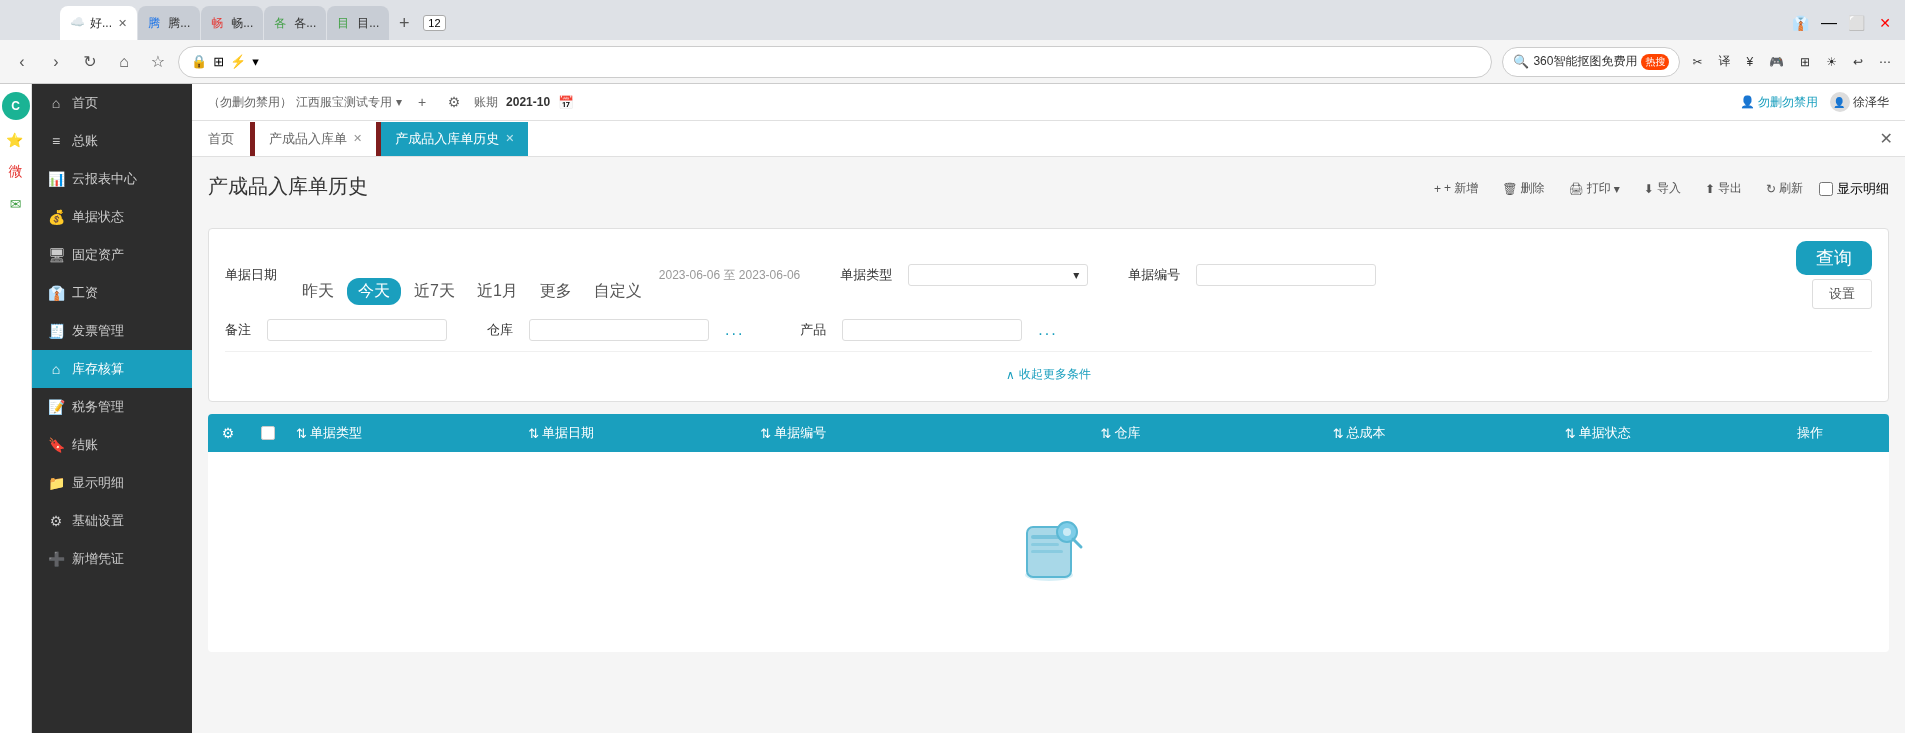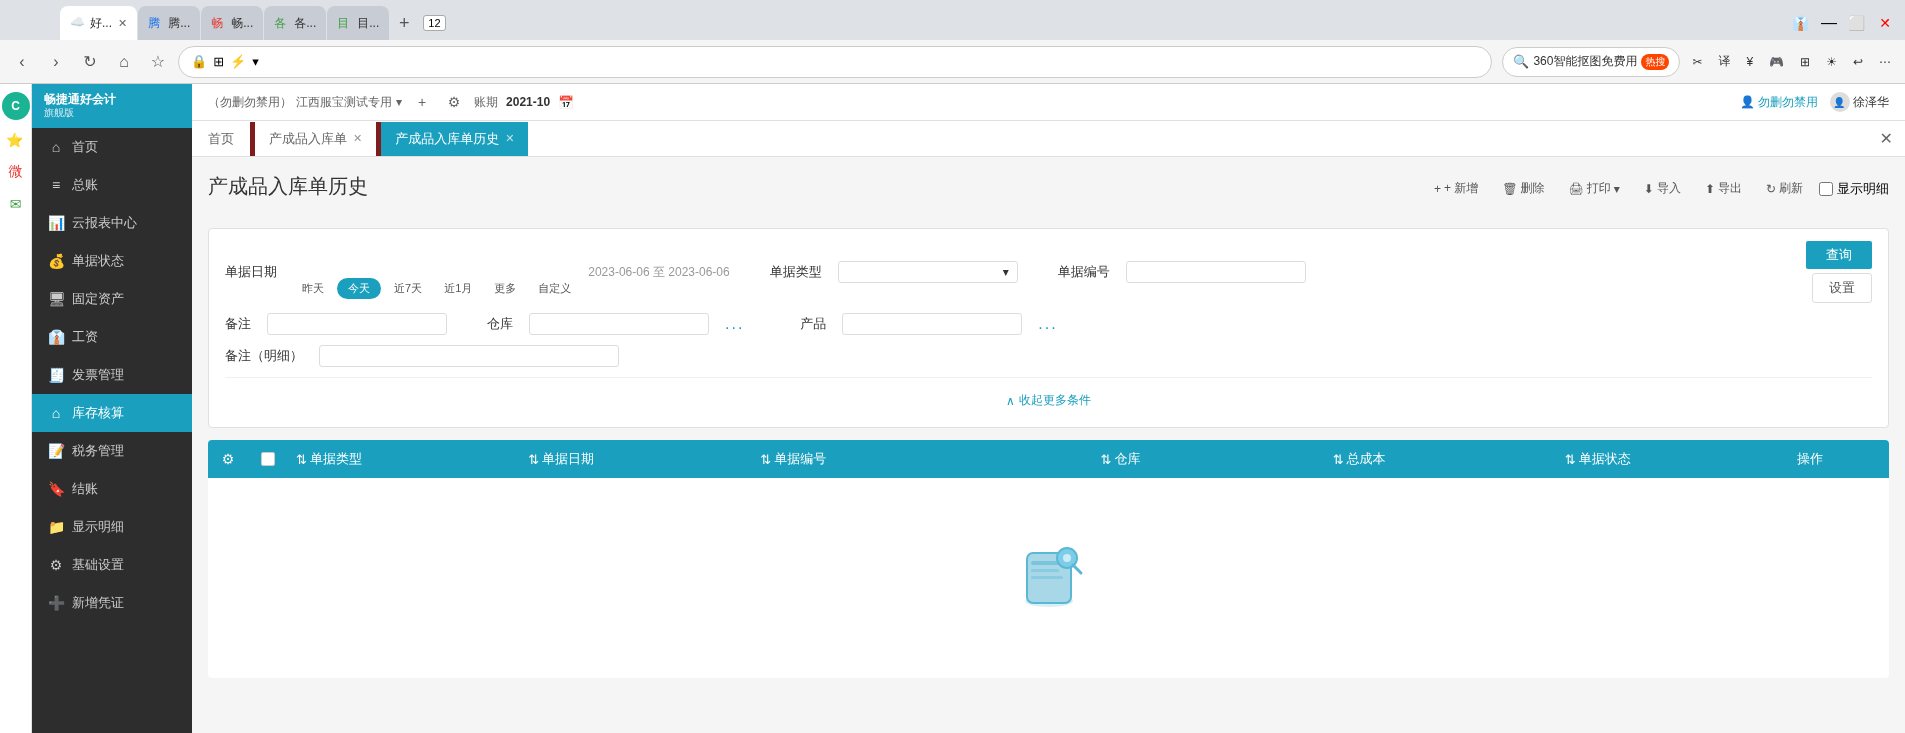--- a/index.html
+++ b/index.html
@@ -72,30 +72,30 @@
     
     .toolbar { display: flex; align-items: center; gap: 8px; margin-bottom: 12px; flex-wrap: wrap; }
     .toolbar-btn { display: flex; align-items: center; gap: 3px; padding: 4px 8px; font-size: 12px; color: #555; cursor: pointer; border-radius: 3px; }
 
     
     .filter-area { background: #fff; border: 1px solid #e0e0e0; border-radius: 4px; padding: 12px 16px; margin-bottom: 12px; }
     .filter-row { display: flex; align-items: center; gap: 16px; margin-bottom: 10px; }
     .filter-row:last-child { margin-bottom: 0; }
     .filter-label { font-size: 13px; color: #333; white-space: nowrap; }
     .filter-date-btns { display: flex; align-items: center; gap: 4px; }
-    .date-btn { padding: 2px 8px; font-size: 11px; color: #555; cursor: pointer; border-radius: 3px; border: 1px solid transparent; margin-top: 32px; }
+    .date-btn { padding: 2px 8px; font-size: 16px; color: #555; cursor: pointer; border-radius: 3px; border: 1px solid transparent; margin-top: 32px; }
     .date-btn.active { background: #1a9fbe; color: white; border-radius: 12px; padding: 2px 10px; }
     .date-range { font-size: 12px; color: #999; margin-left: 4px; }
     .filter-select { display: flex; align-items: center; border: 1px solid #ddd; border-radius: 3px; padding: 3px 8px; min-width: 180px; font-size: 12px; color: #333; cursor: pointer; background: #fff; gap: 4px; }
     .filter-input { border: 1px solid #ddd; border-radius: 3px; padding: 3px 8px; min-width: 180px; font-size: 12px; color: #333; outline: none; }
     .filter-dots { color: #1a9fbe; cursor: pointer; font-size: 16px; letter-spacing: 2px; }
     .collapse-btn { display: flex; align-items: center; justify-content: center; gap: 4px; color: #1a9fbe; font-size: 12px; cursor: pointer; margin-top: 8px; }
 
     
-    .query-btn { background: #1a9fbe; color: white; border: none; padding: 5px 20px; border-radius: 2px; font-size: 13px; cursor: pointer; }
+    .query-btn { background: #1a9fbe; color: white; border: none; padding: 5px 20px; border-radius: 10px; font-size: 18px; cursor: pointer; }
     .setting-btn { background: white; color: #555; border: 1px solid #ddd; padding: 5px 16px; border-radius: 3px; font-size: 13px; cursor: pointer; }
     .query-area { display: flex; flex-direction: column; gap: 4px; align-items: flex-end; }
 
     
     .data-table { background: #fff; border-radius: 4px; overflow: hidden; }
     .table-header { background: #1a9fbe; display: flex; align-items: center; color: white; font-size: 13px; }
     .th-cell { padding: 10px 8px; display: flex; align-items: center; gap: 3px; cursor: pointer; user-select: none; white-space: nowrap; }
     .th-gear { width: 40px; justify-content: center; }
     .th-check { width: 40px; justify-content: center; }
     .th-type { flex: 1; min-width: 120px; }
@@ -187,26 +187,20 @@
 <div class="app-container">
 
   <div class="icon-bar">
     <div class="icon-bar-item" style="background:#1ab394; color:white; font-size:12px; font-weight:bold; width:28px;height:28px;border-radius:50%;">C</div>
     <div class="icon-bar-item" style="color:#1ab394;">⭐</div>
     <div class="icon-bar-item" style="color:#e53935;">微</div>
     <div class="icon-bar-item" style="color:#43a047;">✉</div>
   </div>
 
   <div class="sidebar">
-    <div class="sidebar-header">
-      <div>
-        <div class="sidebar-logo">畅捷通好会计</div>
-        <div class="sidebar-subtitle">旗舰版</div>
-      </div>
-    </div>
     <div class="sidebar-nav">
       <div class="sidebar-item">
         <span class="sidebar-item-icon">⌂</span>
         <span>首页</span>
       </div>
       <div class="sidebar-item">
         <span class="sidebar-item-icon">≡</span>
         <span>总账</span>
       </div>
       <div class="sidebar-item">
@@ -365,24 +359,20 @@
 
           <span class="filter-label" style="margin-left:24px;">仓库</span>
           <input class="filter-input" type="text" value="" style="">
           <span class="filter-dots">...</span>
 
           <span class="filter-label" style="margin-left:40px;">产品</span>
           <input class="filter-input" type="text" value="" style="">
           <span class="filter-dots">...</span>
         </div>
 
-        <div class="filter-row">
-          <span class="filter-label">备注（明细）</span>
-          <input class="filter-input" type="text" value="" style="min-width: 300px;">
-        </div>
 
         <div class="collapse-row">
           <div class="collapse-btn">
             <span>∧</span>
             <span>收起更多条件</span>
           </div>
         </div>
       </div>
 
       <div class="data-table">

